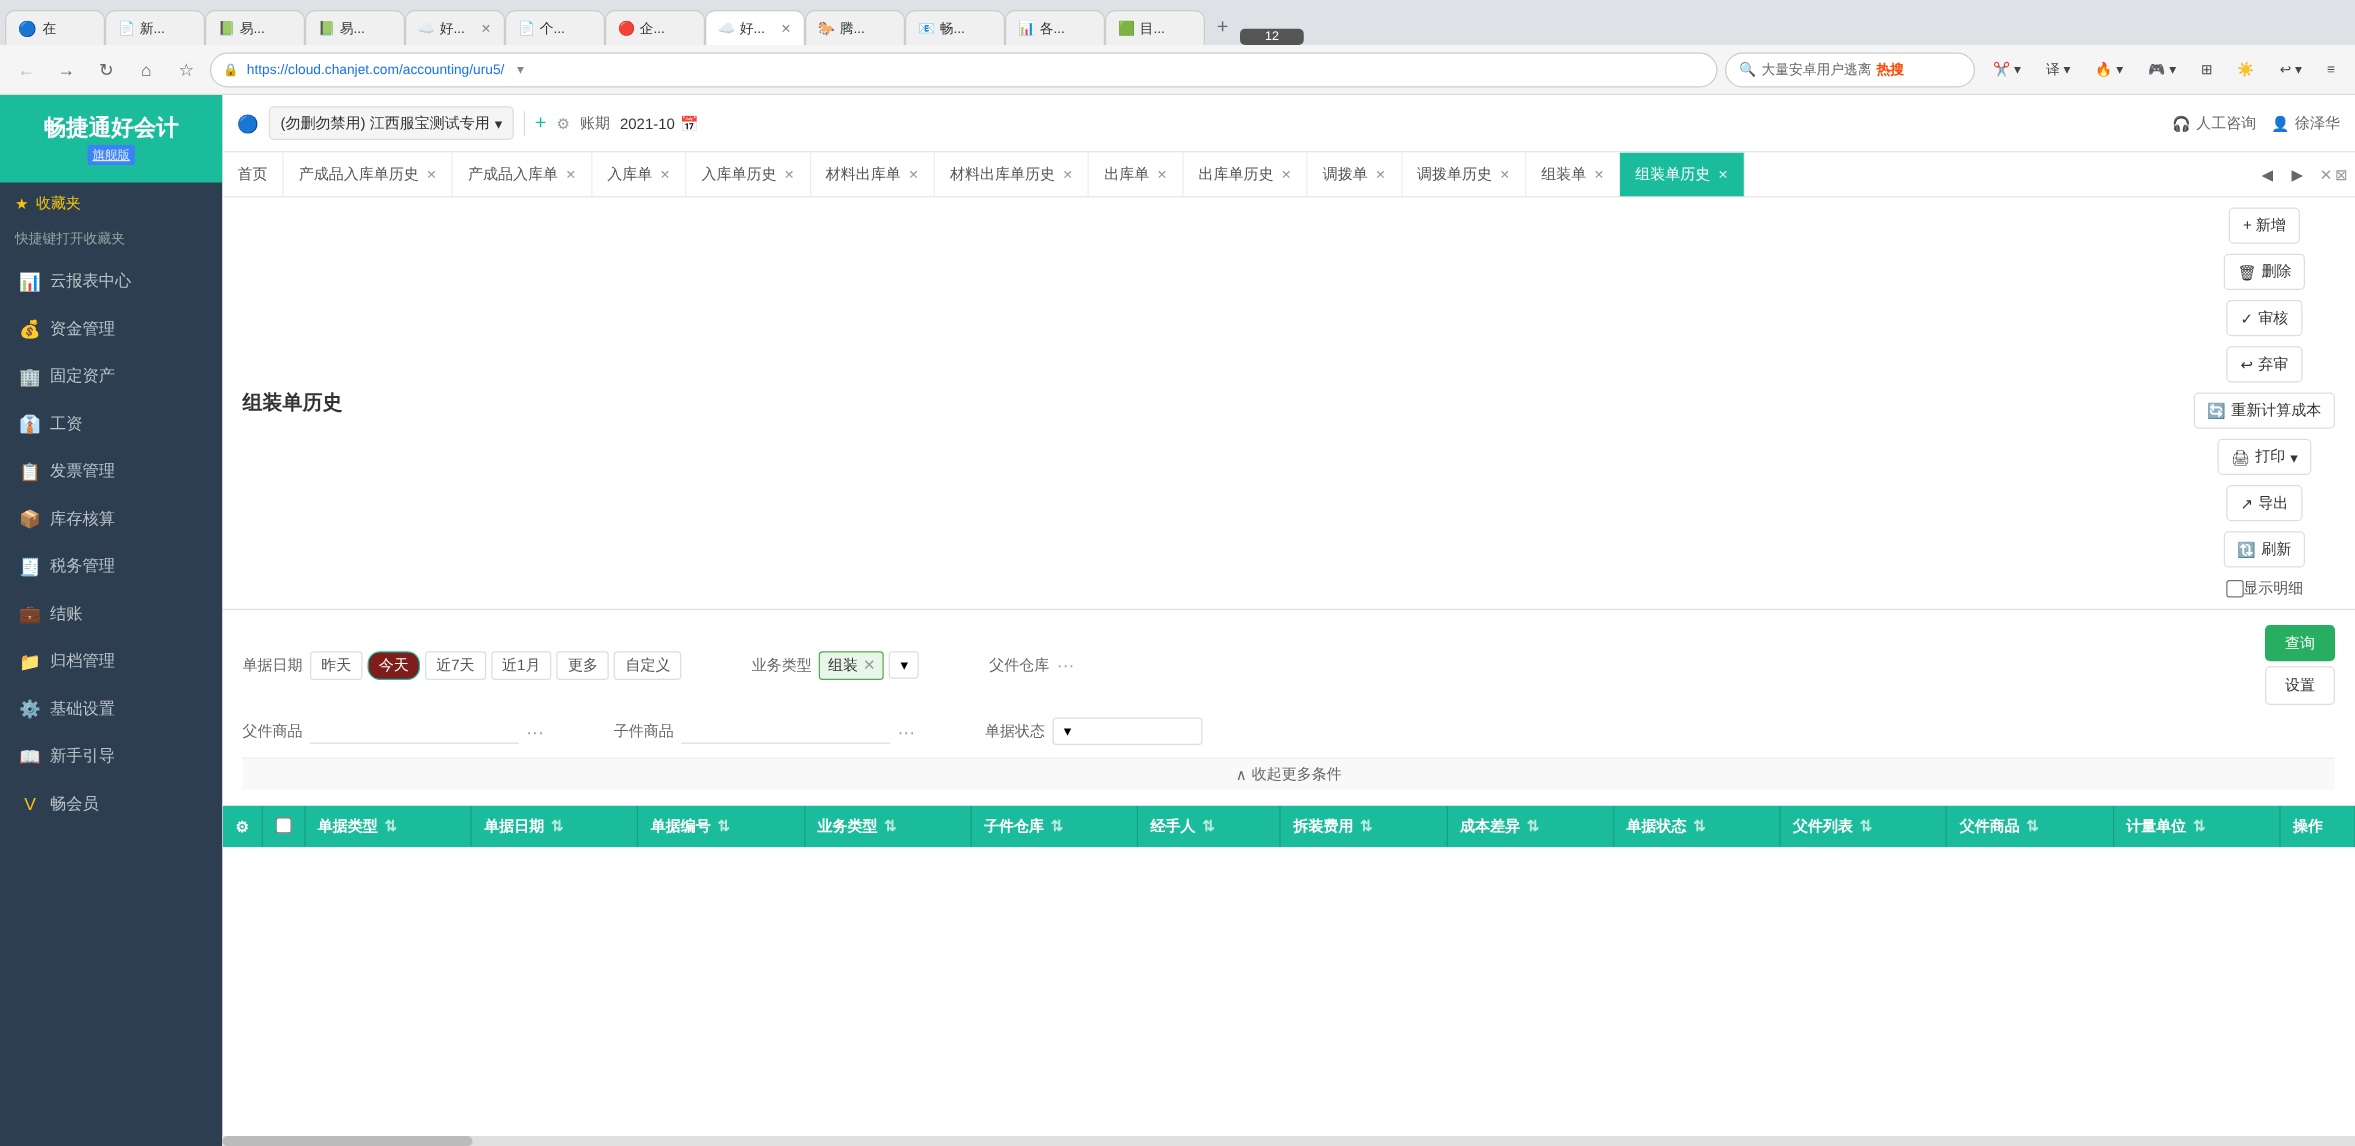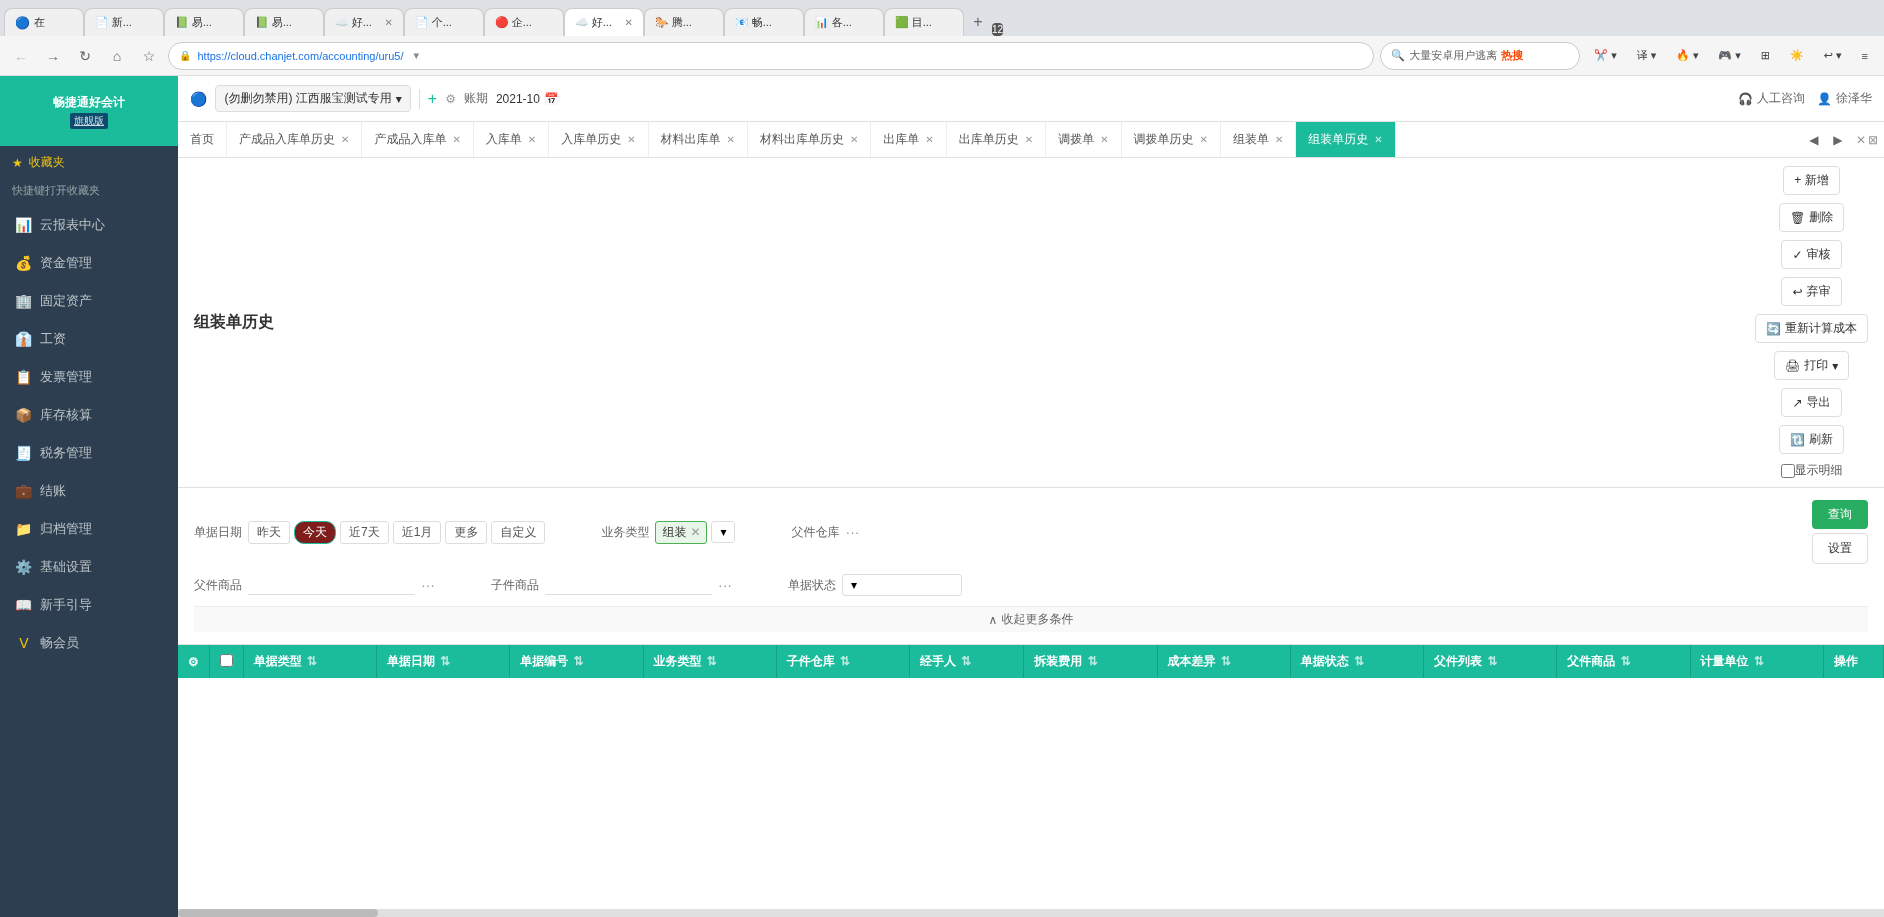--- a/index.html
+++ b/index.html
@@ -5,40 +5,40 @@
     * { box-sizing: border-box; margin: 0; padding: 0; }
     body { font-family: 'Microsoft YaHei', Arial, sans-serif; font-size: 12px; background: #f0f0f0; overflow: hidden; }
 
     
     .browser-chrome { background: #dee1e6; width: 1884px; }
     .browser-tabs { display: flex; align-items: flex-end; height: 36px; background: #dee1e6; padding: 0 4px; overflow: hidden; }
     .browser-tab { display: flex; align-items: center; height: 28px; padding: 0 10px; background: #f0f0f0; border-radius: 8px 8px 0 0; font-size: 11px; color: #333; min-width: 80px; max-width: 140px; gap: 4px; border: 1px solid #ccc; border-bottom: none; cursor: pointer; white-space: nowrap; overflow: hidden; }
     .browser-tab.active { background: #fff; }
     .browser-tab .tab-close { margin-left: auto; color: #888; font-size: 10px; flex-shrink: 0; }
     .browser-tab-new { display: flex; align-items: center; justify-content: center; width: 28px; height: 28px; color: #666; font-size: 16px; cursor: pointer; }
-    .tab-count { background: #555; color: white; border-radius: 4px; padding: 1px 0; font-size: 10px; }
+    .tab-count { background: #555; color: white; border-radius: 4px; padding: 1px 20px; font-size: 10px; }
 
     .browser-toolbar { display: flex; align-items: center; height: 40px; background: #f5f5f5; padding: 0 8px; gap: 6px; border-bottom: 1px solid #ddd; }
     .nav-btn { width: 26px; height: 26px; display: flex; align-items: center; justify-content: center; color: #666; cursor: pointer; border-radius: 50%; font-size: 14px; }
     .nav-btn.disabled { color: #bbb; cursor: default; }
     .address-bar { flex: 1; height: 28px; background: #fff; border: 1px solid #ccc; border-radius: 14px; display: flex; align-items: center; padding: 0 10px; gap: 6px; font-size: 11px; color: #1a73e8; }
     .address-bar .lock-icon { color: #555; font-size: 10px; }
     .search-area { display: flex; align-items: center; gap: 4px; min-width: 200px; background: #fff; border: 1px solid #ccc; border-radius: 14px; height: 28px; padding: 0 10px; font-size: 11px; color: #666; }
     .toolbar-actions { display: flex; align-items: center; gap: 4px; }
     .toolbar-action-btn { height: 26px; padding: 0 8px; display: flex; align-items: center; gap: 3px; color: #444; font-size: 11px; cursor: pointer; border-radius: 4px; }
     .hot-tag { color: #ff4500; font-weight: bold; }
 
     
     .app-layout { display: flex; height: calc(917px - 76px); }
 
     
     .sidebar { width: 178px; background: #2c3e50; display: flex; flex-direction: column; flex-shrink: 0; }
     .sidebar-logo { height: 70px; background: #1abc9c; display: flex; align-items: center; justify-content: center; flex-direction: column; gap: 2px; }
-    .logo-text { color: white; font-size: 12px; font-weight: bold; }
-    .logo-subtitle { color: rgba(255,255,255,0.8); font-size: 10px; background: #0c4a6e; padding: 1px 4px; border-radius: 2px; text-decoration: underline; }
+    .logo-text { color: white; font-size: 18px; font-weight: bold; }
+    .logo-subtitle { color: rgba(255,255,255,0.8); font-size: 10px; background: #3b82f6; padding: 1px 4px; border-radius: 2px; text-decoration: underline; }
     .sidebar-favorites { color: #f1c40f; font-size: 12px; padding: 8px 12px; display: flex; align-items: center; gap: 6px; cursor: pointer; }
     .sidebar-fav-hint { color: #95a5a6; font-size: 11px; padding: 4px 12px 8px; }
     .sidebar-menu { flex: 1; overflow-y: auto; }
     .sidebar-item { display: flex; align-items: center; gap: 8px; padding: 10px 16px; color: #bdc3c7; cursor: pointer; font-size: 13px; }
     .sidebar-item .menu-icon { width: 16px; height: 16px; display: flex; align-items: center; justify-content: center; font-size: 14px; color: #1abc9c; }
 
     
     .main-content { flex: 1; display: flex; flex-direction: column; background: #f5f7fa; overflow: hidden; }
 
     

